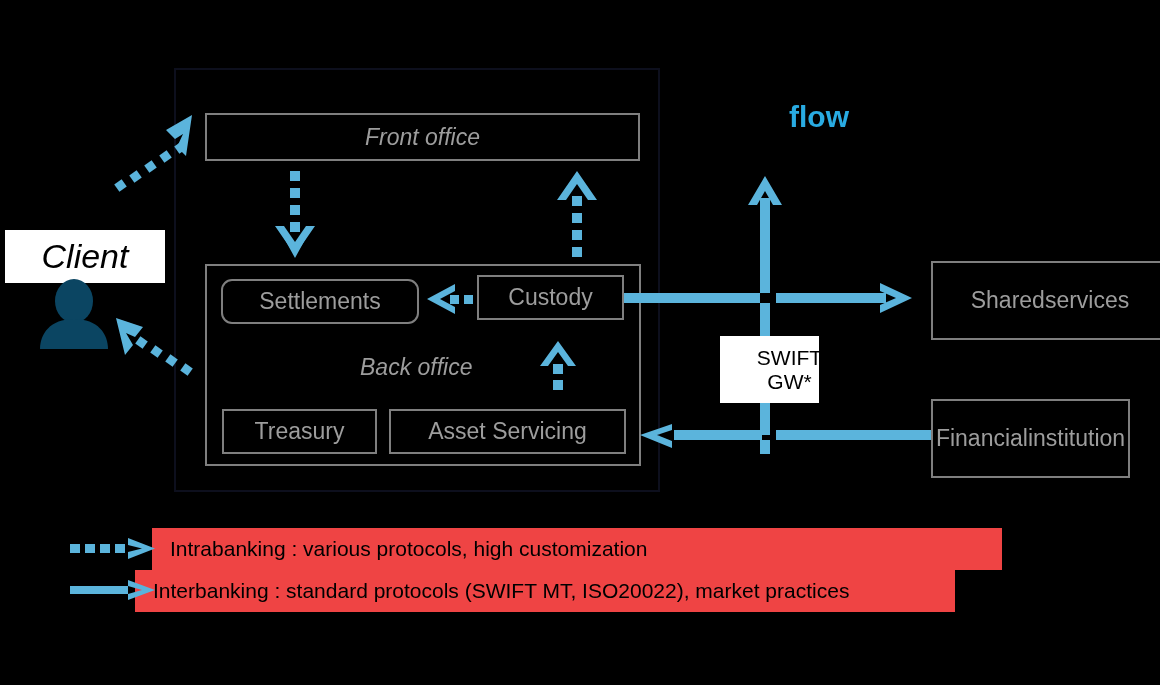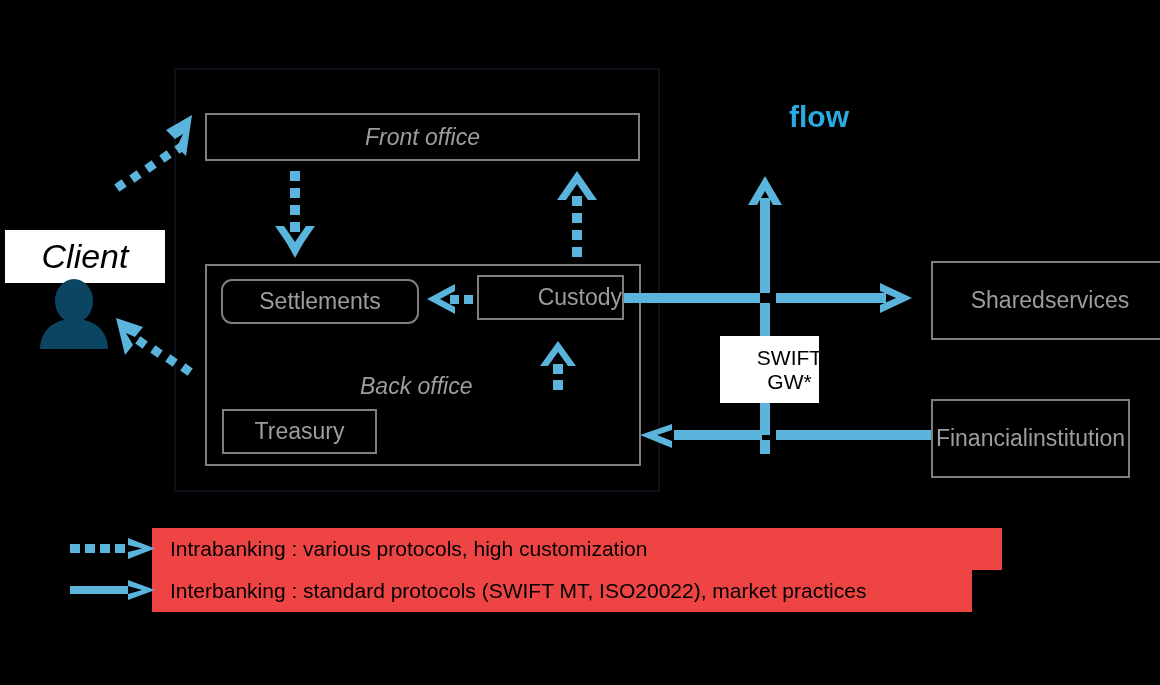--- a/index.html
+++ b/index.html
@@ -106,34 +106,37 @@
 <div id="stage">
 
   <div class="abs bank-outline" style="left:174px; top:68px; width:486px; height:424px;"></div>
 
   <div class="abs gbox italic" style="left:205px; top:113px; width:435px; height:48px; font-size:23px;">
     <span>Front office</span>
   </div>
 
   <div class="abs container-box" style="left:205px; top:264px; width:436px; height:202px;"></div>
 
-  <div class="abs section-label" style="left:360px; top:354px;margin-top:19px;">Back office</div>
+  <div class="abs section-label" style="left:360px; top:354px;">Back office</div>
 
   <div class="abs gbox" style="left:221px; top:279px; width:198px; height:45px; font-size:23px;border-radius:11px;">
     <span>Settlements</span>
   </div>
 
-  <div class="abs gbox" style="left:477px; top:275px; width:147px; height:45px; font-size:23px;justify-content:flex-end;">
+  <div class="abs gbox" style="left:477px; top:275px; width:147px; height:45px; font-size:23px;">
     <span>Custody</span>
   </div>
 
   <div class="abs gbox" style="left:222px; top:409px; width:155px; height:45px; font-size:23px;">
     <span>Treasury</span>
   </div>
 
+  <div class="abs gbox" style="left:389px; top:409px; width:237px; height:45px; font-size:23px;">
+    <span>Asset Servicing</span>
+  </div>
 
   <div class="abs wbox client-label" style="left:5px; top:230px; width:160px; height:53px;">
     <span>Client</span>
   </div>
 
   <div class="abs gbox" style="left:931px; top:261px; width:238px; height:79px; font-size:23px; ">
     <span>Shared</span>
     <span>services</span>
   </div>
 
@@ -146,21 +149,21 @@
 
   <div class="abs wbox swift-label" style="left:720px; top:336px; width:99px; height:67px; flex-direction:column; z-index:5;">
     <span>SWIFT</span>
     <span>GW*</span>
   </div>
 
   <div class="abs legend-row" style="left:152px; top:528px; width:850px; height:42px;">
     <span>Intrabanking : various protocols, high customization</span>
   </div>
 
-  <div class="abs legend-row" style="left:152px; top:570px; width:820px; height:42px;">
+  <div class="abs legend-row" style="left:135px; top:570px; width:820px; height:42px;">
     <span>Interbanking : standard protocols (SWIFT MT, ISO20022), market practices</span>
   </div>
 
   <svg class="overlay" viewBox="0 0 1160 685" xmlns="http://www.w3.org/2000/svg">
 
     <g fill="#0b4562">
       <ellipse cx="74" cy="301" rx="19" ry="22"></ellipse>
       <path d="M74 319 C 50 319, 40 334, 40 349 L 108 349 C 108 334, 98 319, 74 319 Z"></path>
     </g>
 

